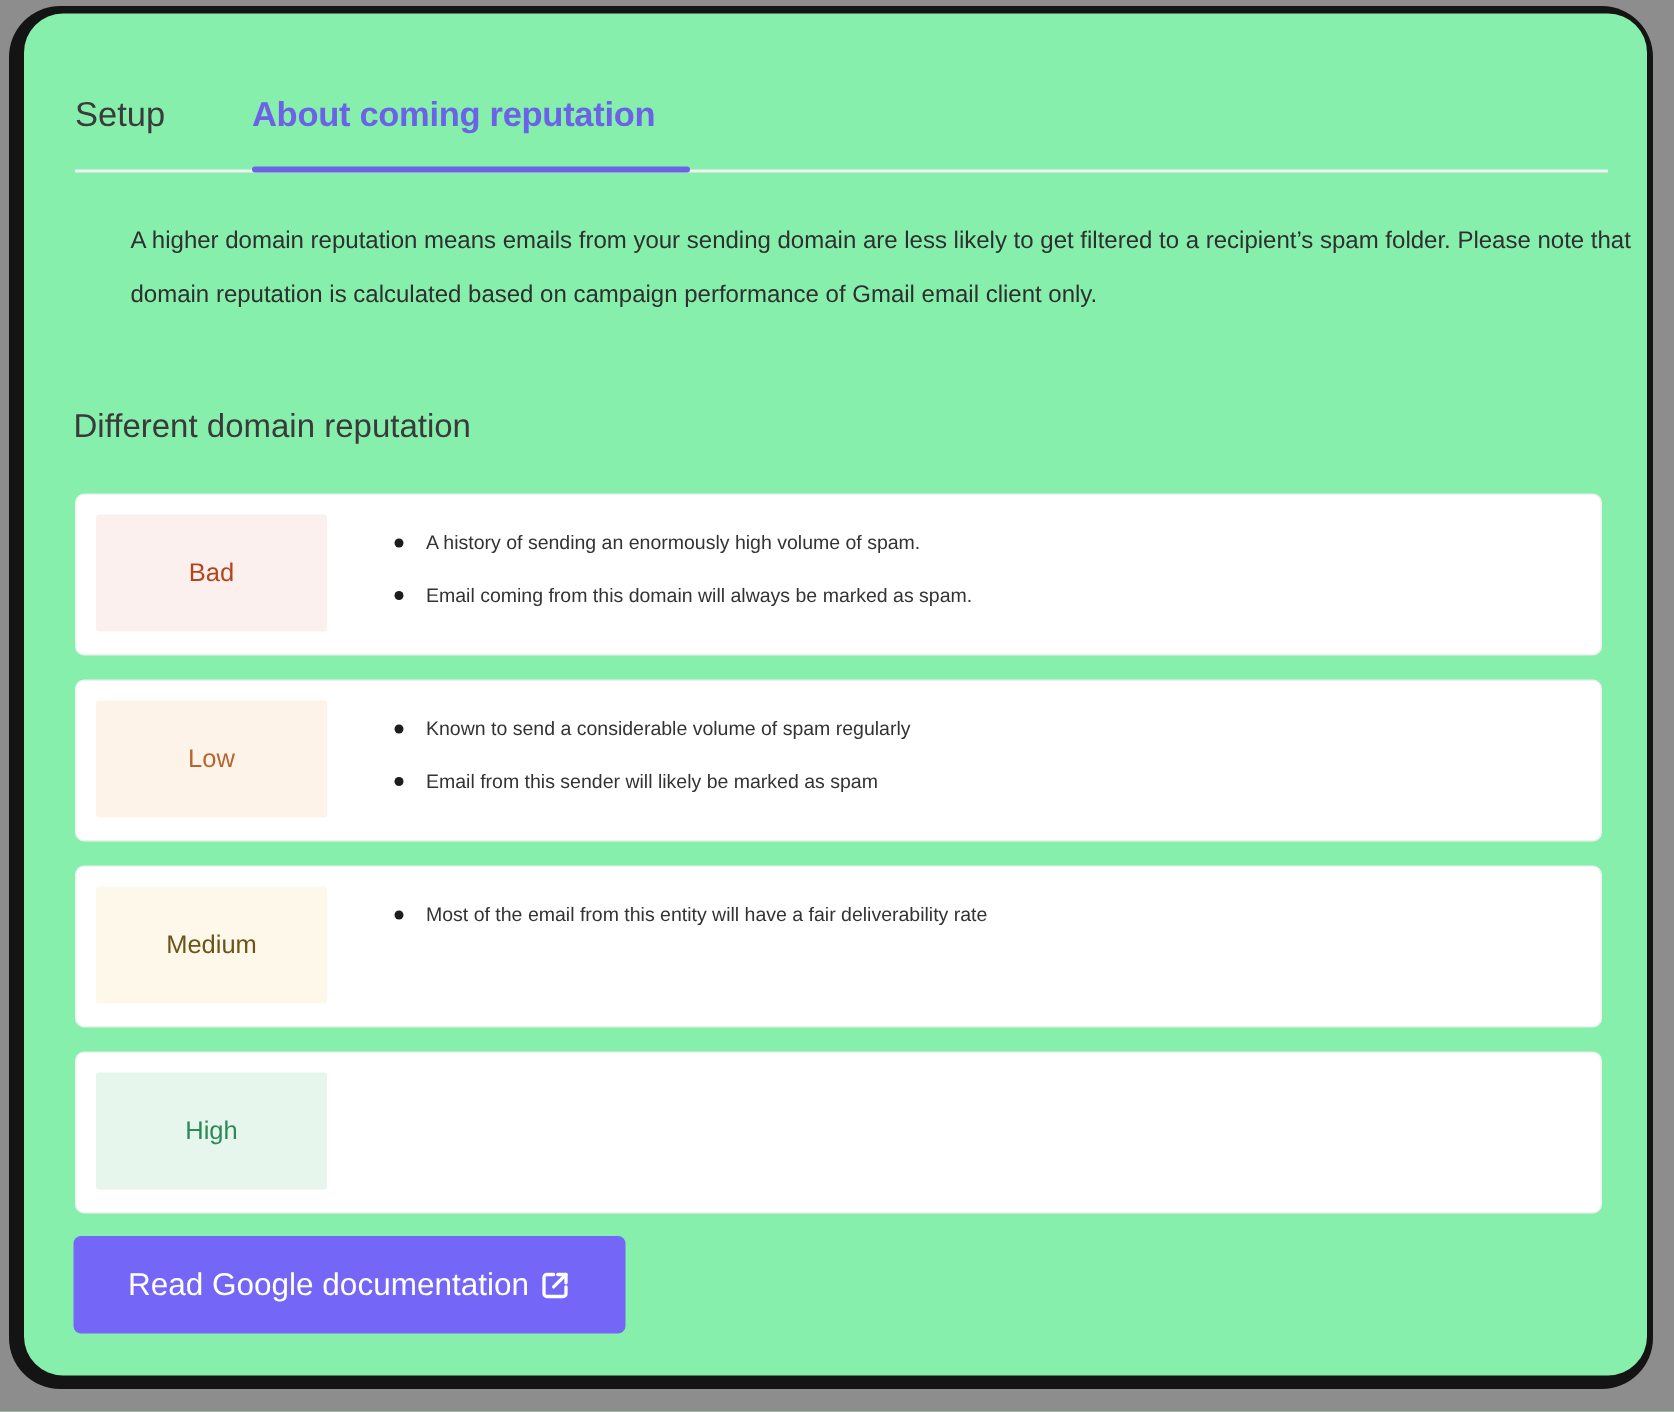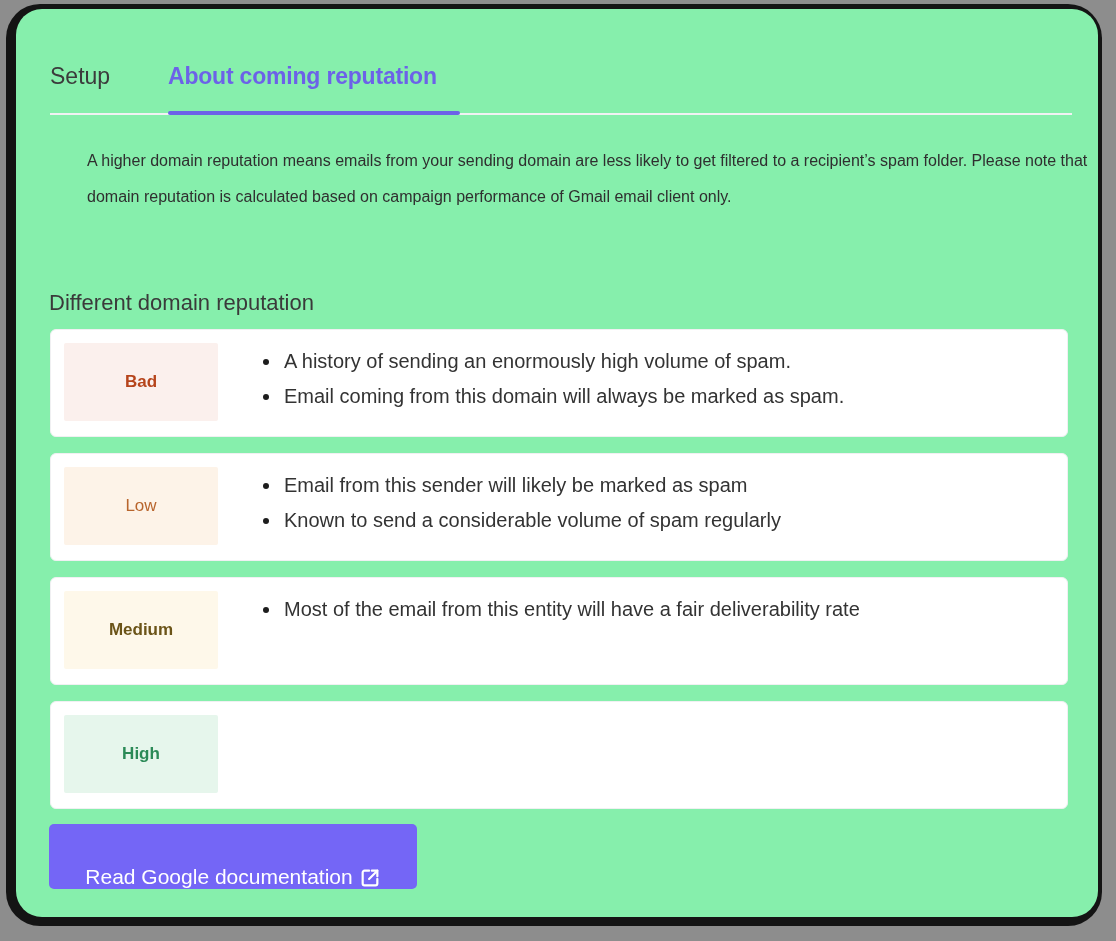--- a/index.html
+++ b/index.html
@@ -55,21 +55,21 @@
       position: absolute;
       left: 51px; top: 134px;
       width: 1030px;
       font-size: 16px;
       line-height: 36px;
       color: #2f2f2f;
       margin-left: 20px;
     }
     .section-label {
       position: absolute;
-      left: 33px; top: 281px;
+      left: 33px; top: 262px;
       font-size: 22px;
       color: #3a3a3a;
     }
     .rep-list {
       position: absolute;
       left: 34px; top: 320px;
       width: 1018px;
     }
     .rep-card {
       height: 108px;
@@ -79,29 +79,29 @@
       position: relative;
       background: #ffffff;
     }
     .badge {
       position: absolute;
       left: 13px; top: 13px;
       width: 154px; height: 78px;
       border-radius: 2px;
       display: flex; align-items: center; justify-content: center;
       font-size: 17px;
-      font-weight: bold;
+      font-weight: normal;
     }
     .bullets {
       position: absolute;
       left: 208px; top: 14px;
       list-style: none;
     }
     .bullets li {
-      font-size: 20px;
+      font-size: 13px;
       line-height: 35px;
       color: #333333;
       position: relative;
       padding-left: 25px;
       white-space: nowrap;
     }
     .bullets li::before {
       content: "";
       position: absolute;
       left: 4px; top: 15px;
@@ -112,21 +112,21 @@
     .doc-button {
       position: absolute;
       left: 33px; top: 815px;
       width: 368px; height: 65px;
       background: #7466f6;
       border: none;
       border-radius: 5px;
       color: #ffffff;
       font-size: 21px;
       font-family: "Liberation Sans", "DejaVu Sans", sans-serif;
-      display: flex; align-items: flex-end; justify-content: center;
+      display: flex; align-items: center; justify-content: center;
       gap: 6px;
       cursor: pointer;
     }
     .ext-icon { width: 22px; height: 22px; display: inline-block; }
   </style>
 </head>
 <body>
 
 <div class="frame"></div>
 <div class="card">
@@ -147,22 +147,22 @@
       <div class="badge" style="background:#fbf0ed;color:#b6441b;">Bad</div>
       <ul class="bullets">
         <li>A history of sending an enormously high volume of spam.</li>
         <li>Email coming from this domain will always be marked as spam.</li>
       </ul>
     </div>
 
     <div class="rep-card">
       <div class="badge" style="background:#fdf3e8;color:#b8652d;font-weight:normal;text-align:center;">Low</div>
       <ul class="bullets">
+        <li>Known to send a considerable volume of spam regularly</li>
         <li>Email from this sender will likely be marked as spam</li>
-        <li>Known to send a considerable volume of spam regularly</li>
       </ul>
     </div>
 
     <div class="rep-card">
       <div class="badge" style="background:#fef8ea;color:#6b5418;">Medium</div>
       <ul class="bullets">
         <li>Most of the email from this entity will have a fair deliverability rate</li>
       </ul>
     </div>
 

